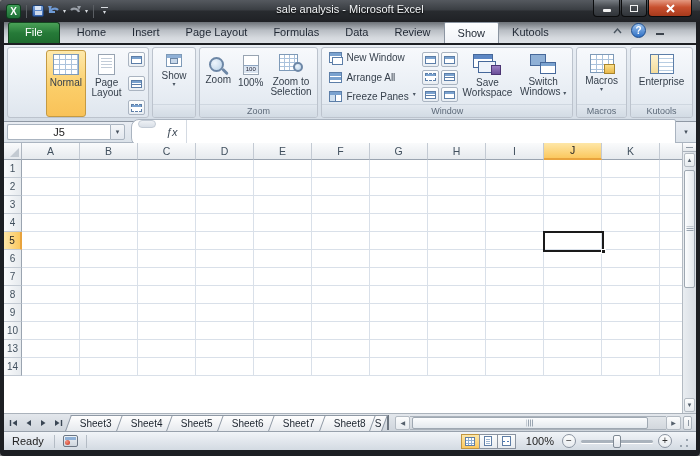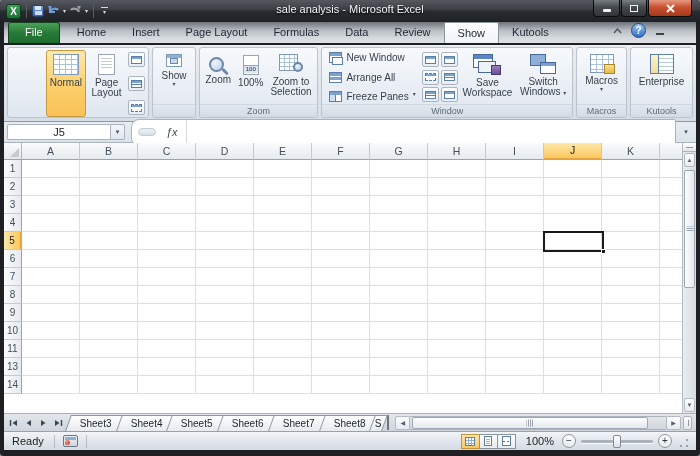--- a/index.html
+++ b/index.html
@@ -115,21 +115,21 @@
   .ic-nav .p2 { flex:1; background-image:repeating-linear-gradient(to bottom,transparent 0 3px,#b8cde2 3px 4px); }
   
   .fbar { position:absolute; top:122px; left:4px; right:4px; height:21px;
     background:linear-gradient(#e9edf3,#dce3ea); border-bottom:1px solid #aab4c0; display:flex; align-items:center; padding:2px 3px; }
   .namebox { width:103px; height:16px; background:#fff; border:1px solid #aab4c0; border-right:none; border-radius:2px 0 0 2px;
     font-size:11px; color:#222; display:flex; align-items:center; justify-content:center; }
   .nbdd { width:15px; height:16px; background:linear-gradient(#f4f6f9,#e2e7ee); border:1px solid #aab4c0; border-radius:0 2px 2px 0;
     display:flex; align-items:center; justify-content:center; }
   .nbdd span, .fexpand span { font-size:7px; color:#45505c; }
   .fxwrap { flex:1; height:27px; margin-left:6px; background:#fff; border:1px solid #aab4c0; border-radius:8px 2px 2px 8px;
-    display:flex; align-items:center; }
+    display:flex; align-items:flex-start; }
   .fxoval { width:18px; height:8px; background:linear-gradient(#eef1f5,#d9dfe7); border:1px solid #c3cbd5; border-radius:5px; margin:0 8px 0 6px; }
   .fxbtn { font-size:11px; font-style:italic; color:#3c4document5; color:#3c4855; padding:0 8px 0 2px; border-right:1px solid #d4dae2; height:100%; display:flex; align-items:center; }
   .finput { flex:1; height:100%; }
   .fexpand { width:14px; height:16px; margin-left:3px; display:flex; align-items:center; justify-content:center; }
   
   .gridwrap { position:absolute; top:143px; left:4px; right:4px; height:270px; background:#fff; overflow:hidden; }
   .colhead { position:absolute; top:0; left:0; right:14px; height:17px; display:flex; }
   .corner { width:18px; height:17px; background:linear-gradient(#fafbfc,#e4e8ed); border-right:1px solid #aeb6c0; border-bottom:1px solid #9aa4b0; position:relative; flex:none; }
   .corner .tri { position:absolute; right:2px; bottom:2px; width:0; height:0; border-left:9px solid transparent; border-bottom:9px solid #c3cad2; }
   .ch { width:58px; flex:none; background:linear-gradient(#fafbfc,#e6eaee); border-right:1px solid #c3cad3; border-bottom:1px solid #9aa4b0;
@@ -601,35 +601,20 @@
           <div class="cell"></div>
           <div class="cell"></div>
           <div class="cell"></div>
           <div class="cell"></div>
           <div class="cell"></div>
           <div class="cell"></div>
           <div class="cell"></div>
           <div class="cell sliver"></div>
         </div>
         <div class="grow">
-          <div class="rh">11</div>
-          <div class="cell"></div>
-          <div class="cell"></div>
-          <div class="cell"></div>
-          <div class="cell"></div>
-          <div class="cell"></div>
-          <div class="cell"></div>
-          <div class="cell"></div>
-          <div class="cell"></div>
-          <div class="cell"></div>
-          <div class="cell"></div>
-          <div class="cell"></div>
-          <div class="cell sliver"></div>
-        </div>
-        <div class="grow">
           <div class="rh">13</div>
           <div class="cell"></div>
           <div class="cell"></div>
           <div class="cell"></div>
           <div class="cell"></div>
           <div class="cell"></div>
           <div class="cell"></div>
           <div class="cell"></div>
           <div class="cell"></div>
           <div class="cell"></div>

